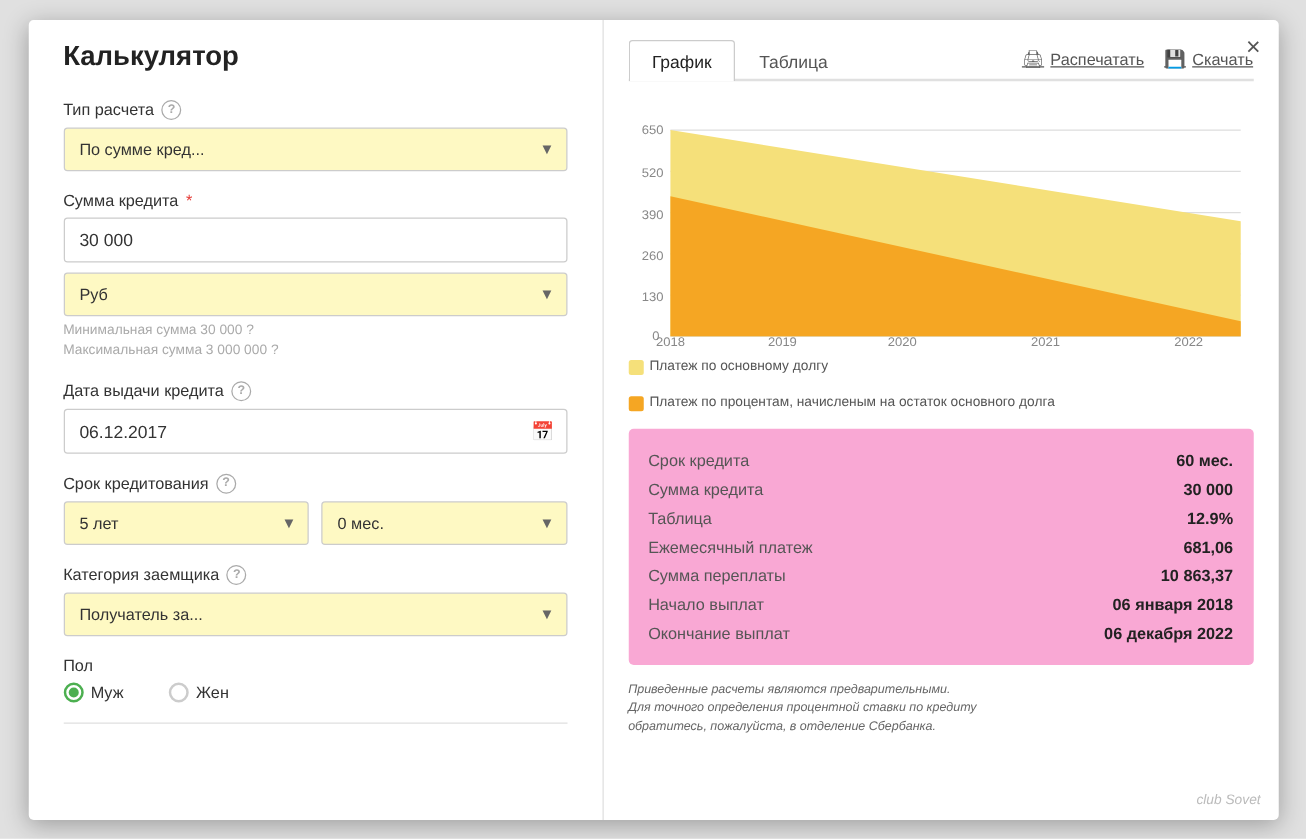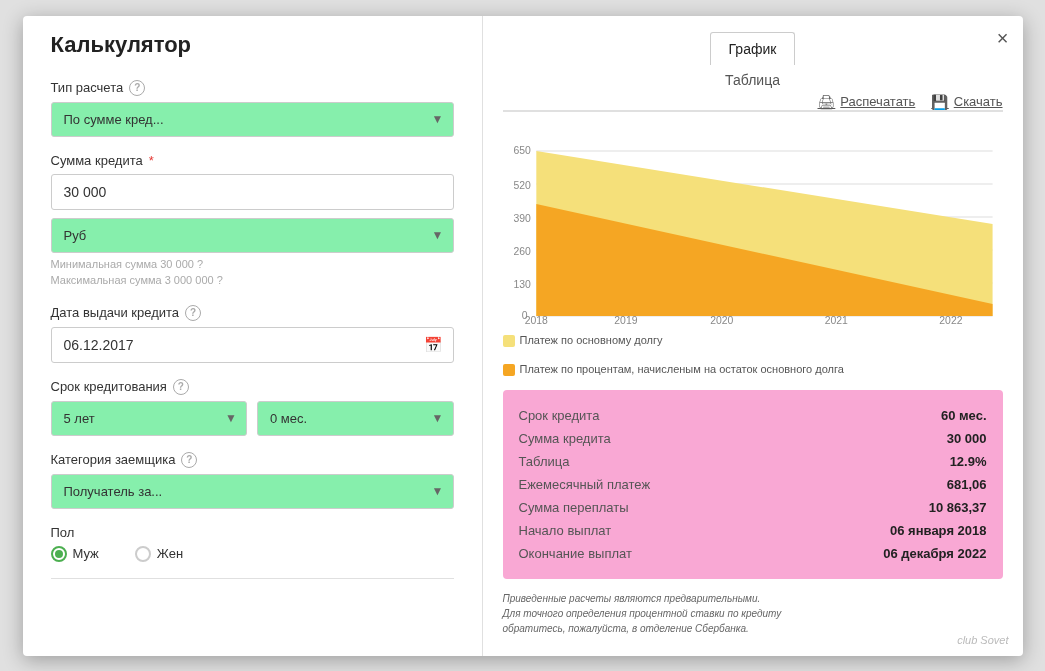--- a/index.html
+++ b/index.html
@@ -70,21 +70,21 @@
       cursor: pointer;
       flex-shrink: 0;
     }
     .form-select-wrap {
       position: relative;
       display: inline-block;
     }
     .form-select-wrap.full { width: 100%; }
     .form-select {
       appearance: none;
-      background: #86efac;
+      background: #fef9c3;
       border: 1.5px solid #ccc;
       border-radius: 3px;
       padding: 9px 36px 9px 12px;
       font-size: 13px;
       color: #333;
       cursor: pointer;
       outline: none;
       width: 100%;
     }
     .select-arrow {
@@ -173,21 +173,20 @@
       padding: 16px 20px;
       display: flex;
       flex-direction: column;
     }
     .tab-bar {
       display: flex;
       align-items: center;
       gap: 0;
       border-bottom: 2px solid #e0e0e0;
       margin-bottom: 12px;
-      flex-direction: column;
     }
     .tab {
       padding: 8px 18px;
       font-size: 14px;
       cursor: pointer;
       color: #555;
       border: 1.5px solid transparent;
       border-bottom: none;
       margin-bottom: -2px;
       border-radius: 3px 3px 0 0;

